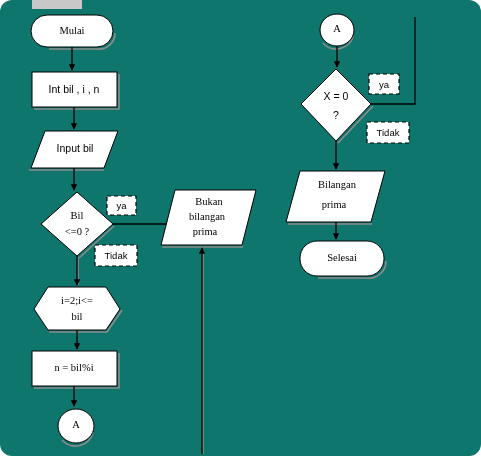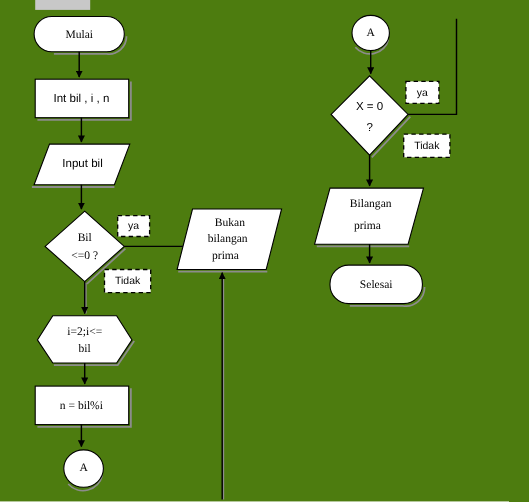--- a/index.html
+++ b/index.html
@@ -8,22 +8,23 @@
     padding: 0;
     background: #ffffff;
   }
   body {
     font-family: "Liberation Serif", serif;
   }
   #canvas {
     position: relative;
     width: 481px;
     height: 456px;
-    background: #4d7c0f;
+    background: #0f766e;
     overflow: hidden;
+    border-radius: 12px;
   }
   svg#flow {
     position: absolute;
     left: 0;
     top: 0;
     width: 481px;
     height: 456px;
   }
   .shape {
     fill: #ffffff;

